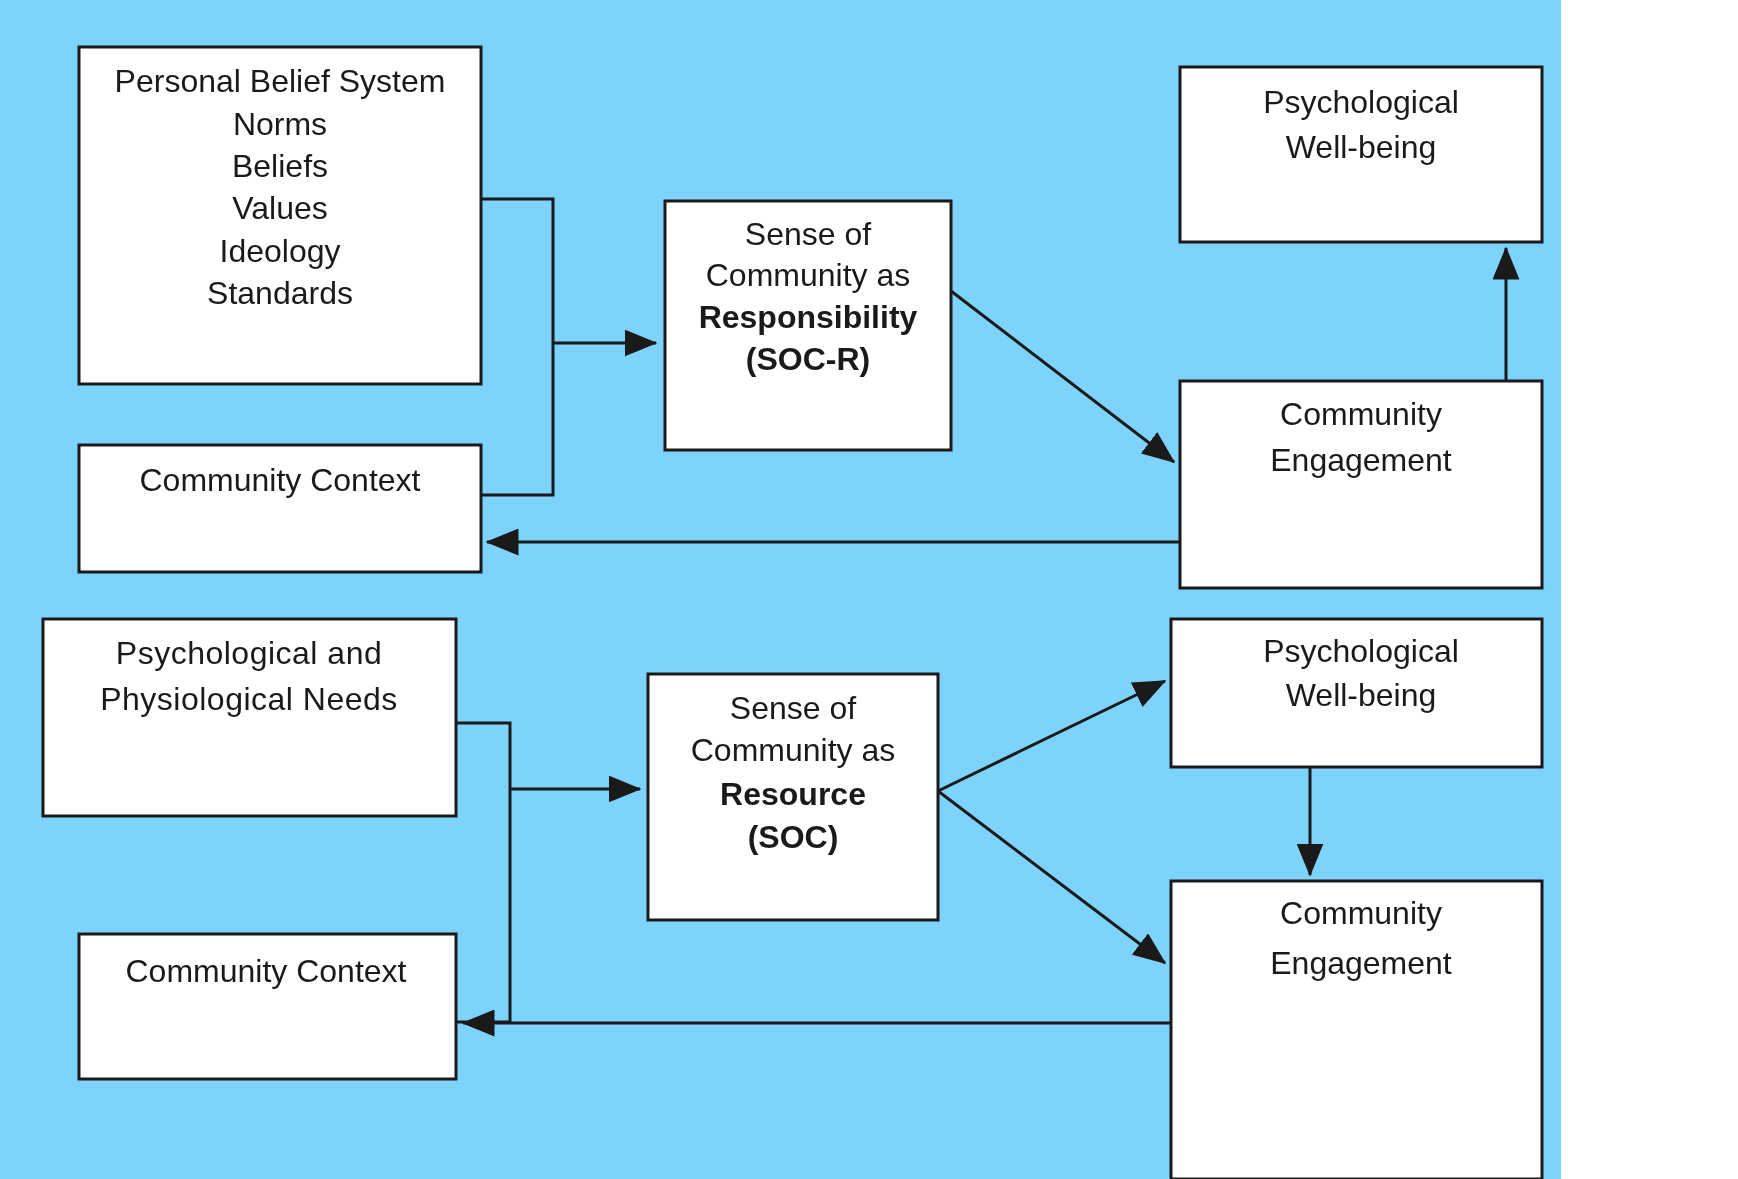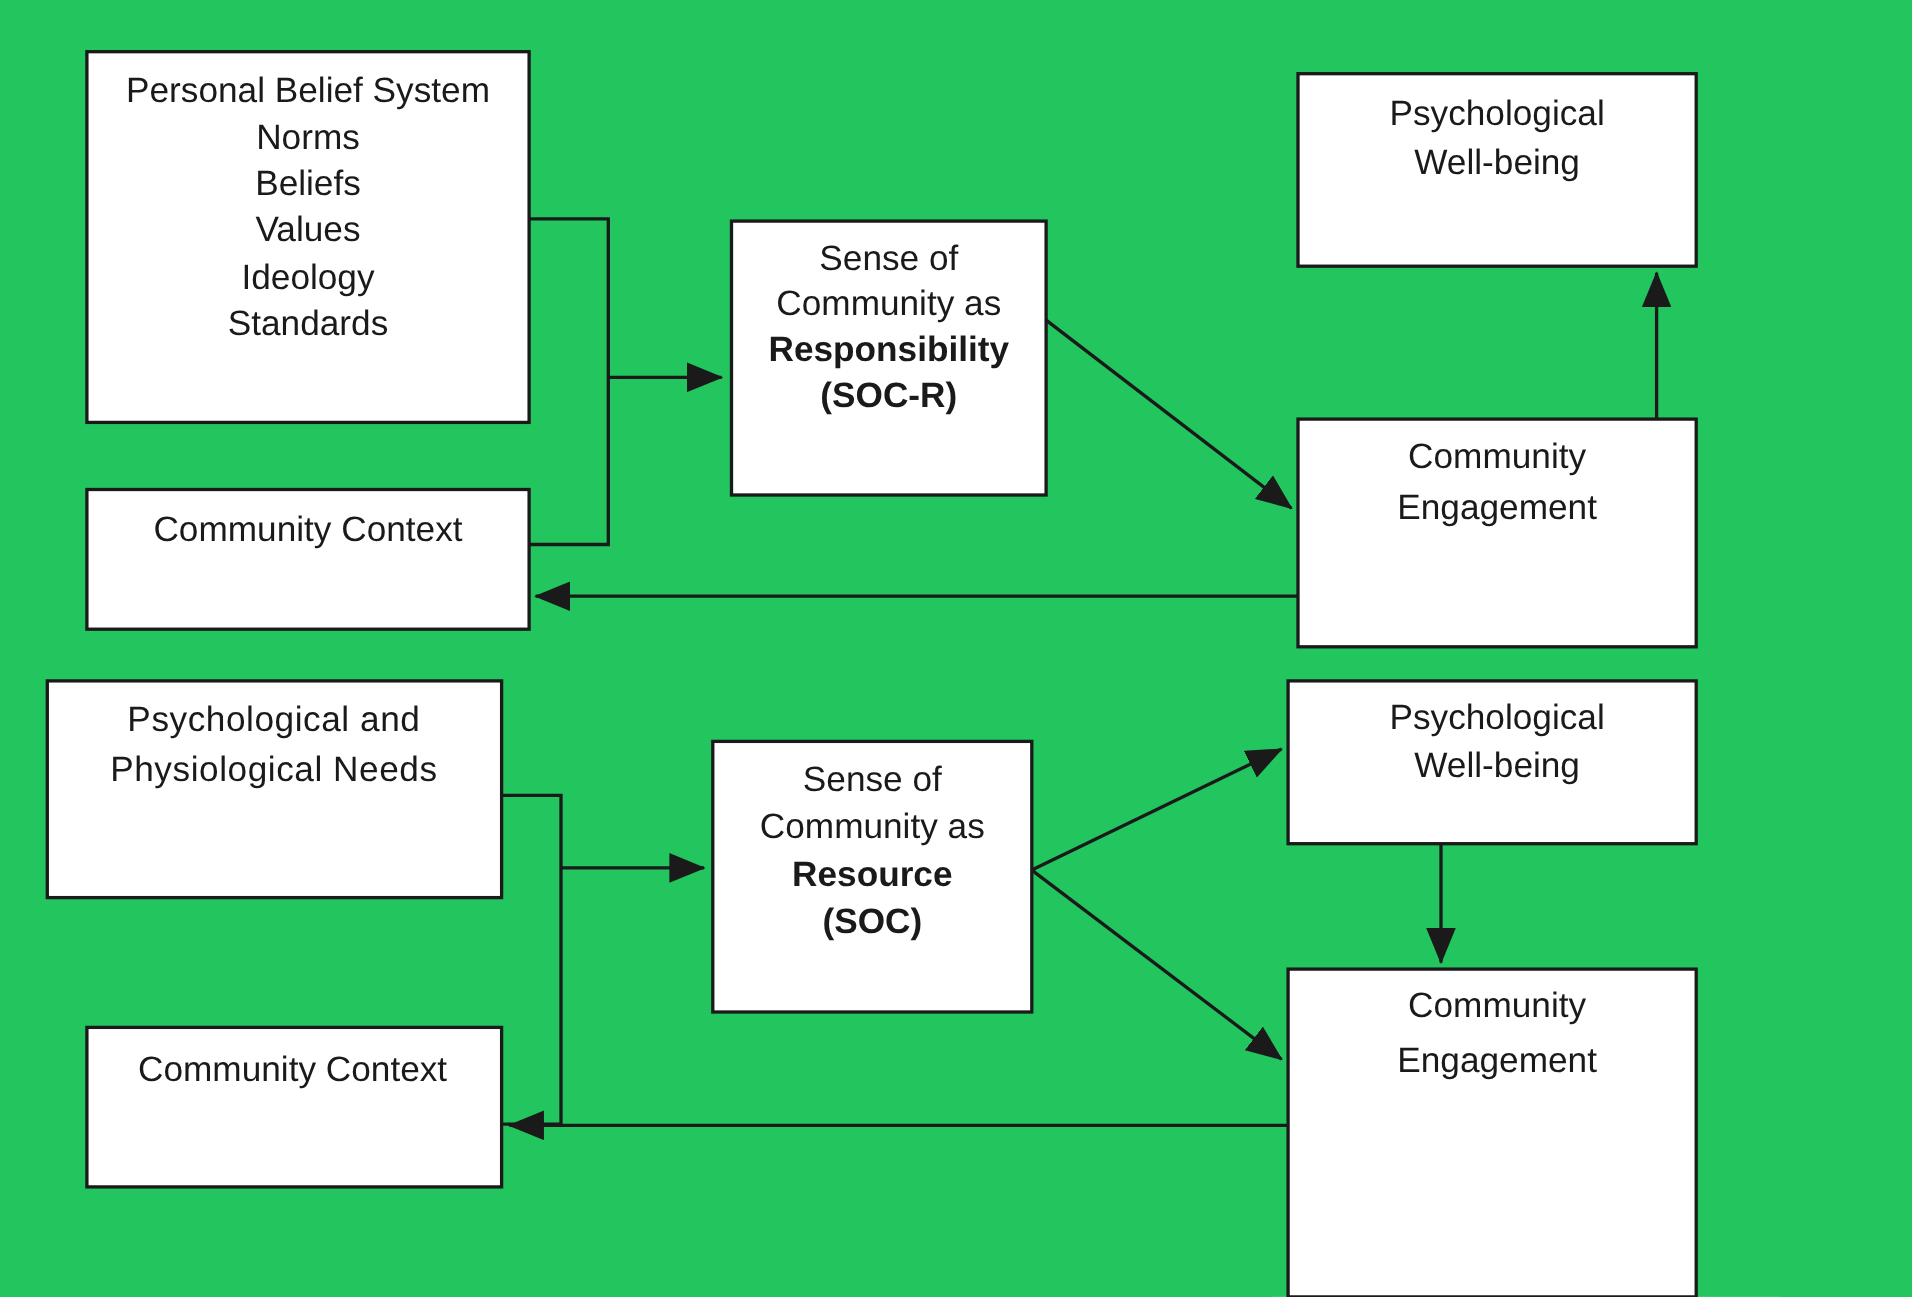--- a/index.html
+++ b/index.html
@@ -8,23 +8,23 @@
     background: #ffffff;
   }
   body {
     width: 1738px;
     height: 1179px;
     font-family: "Liberation Sans", sans-serif;
     overflow: hidden;
   }
   #diagram-root {
     position: relative;
-    width: 1738px;
+    width: 1561px;
     height: 1179px;
-    background: #22c55e;
+    background: #7dd3fc;
   }
   svg#diagram-svg {
     position: absolute;
     top: 0;
     left: 0;
     width: 1738px;
     height: 1179px;
     display: block;
   }
   .node-box {

